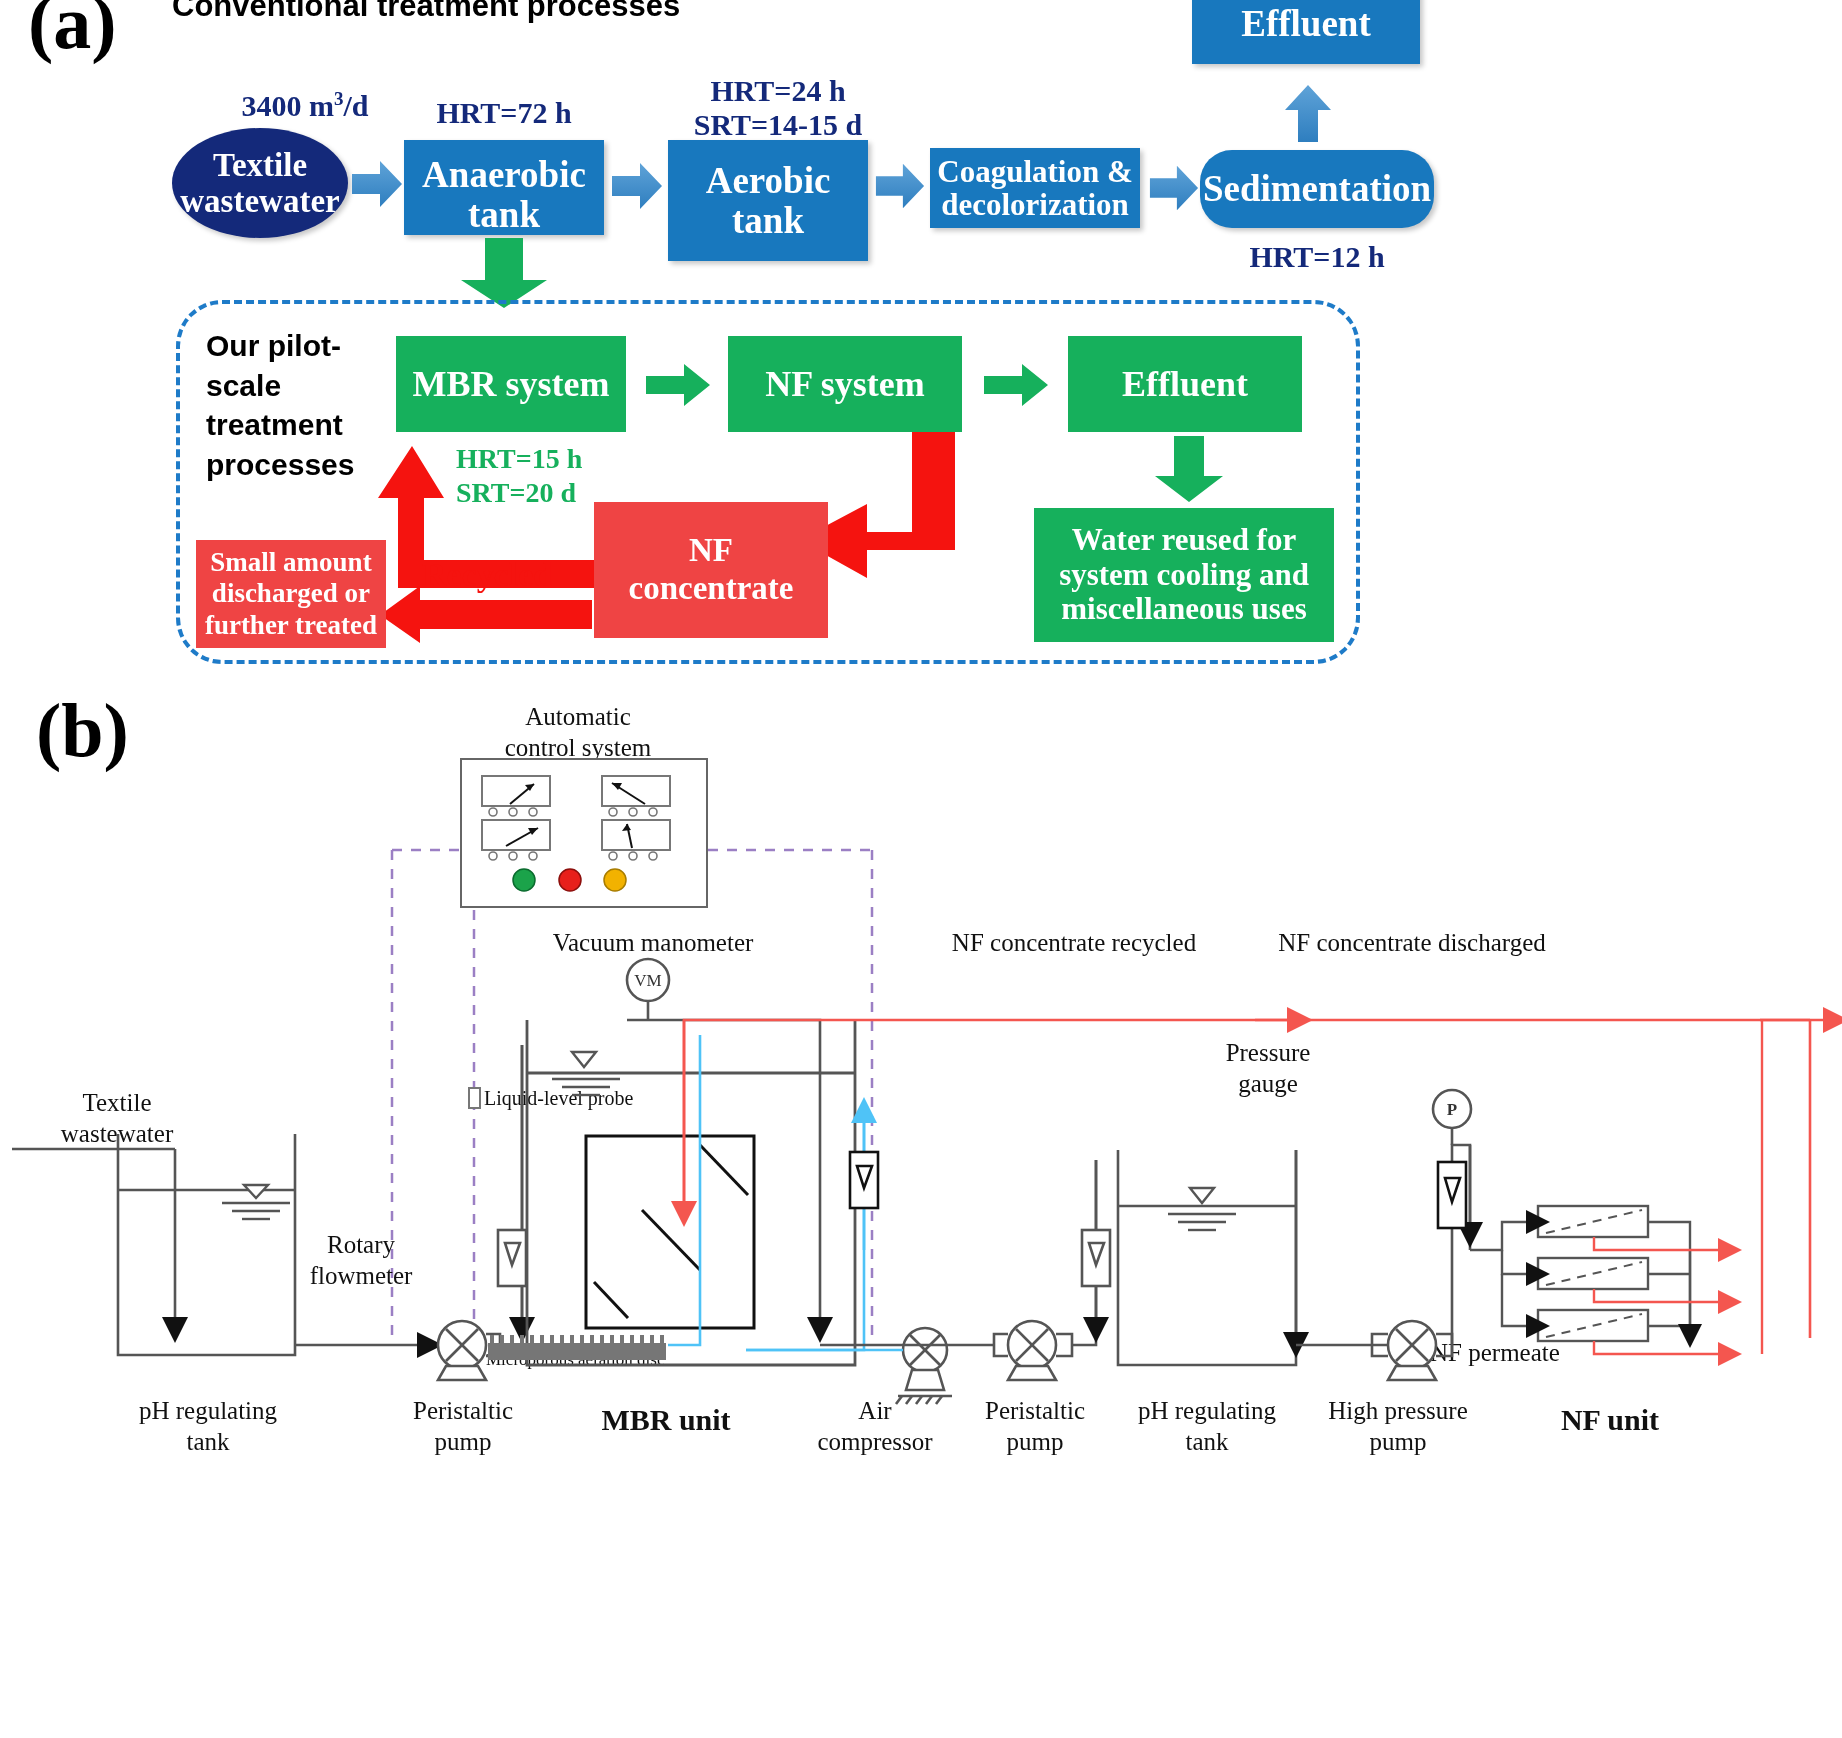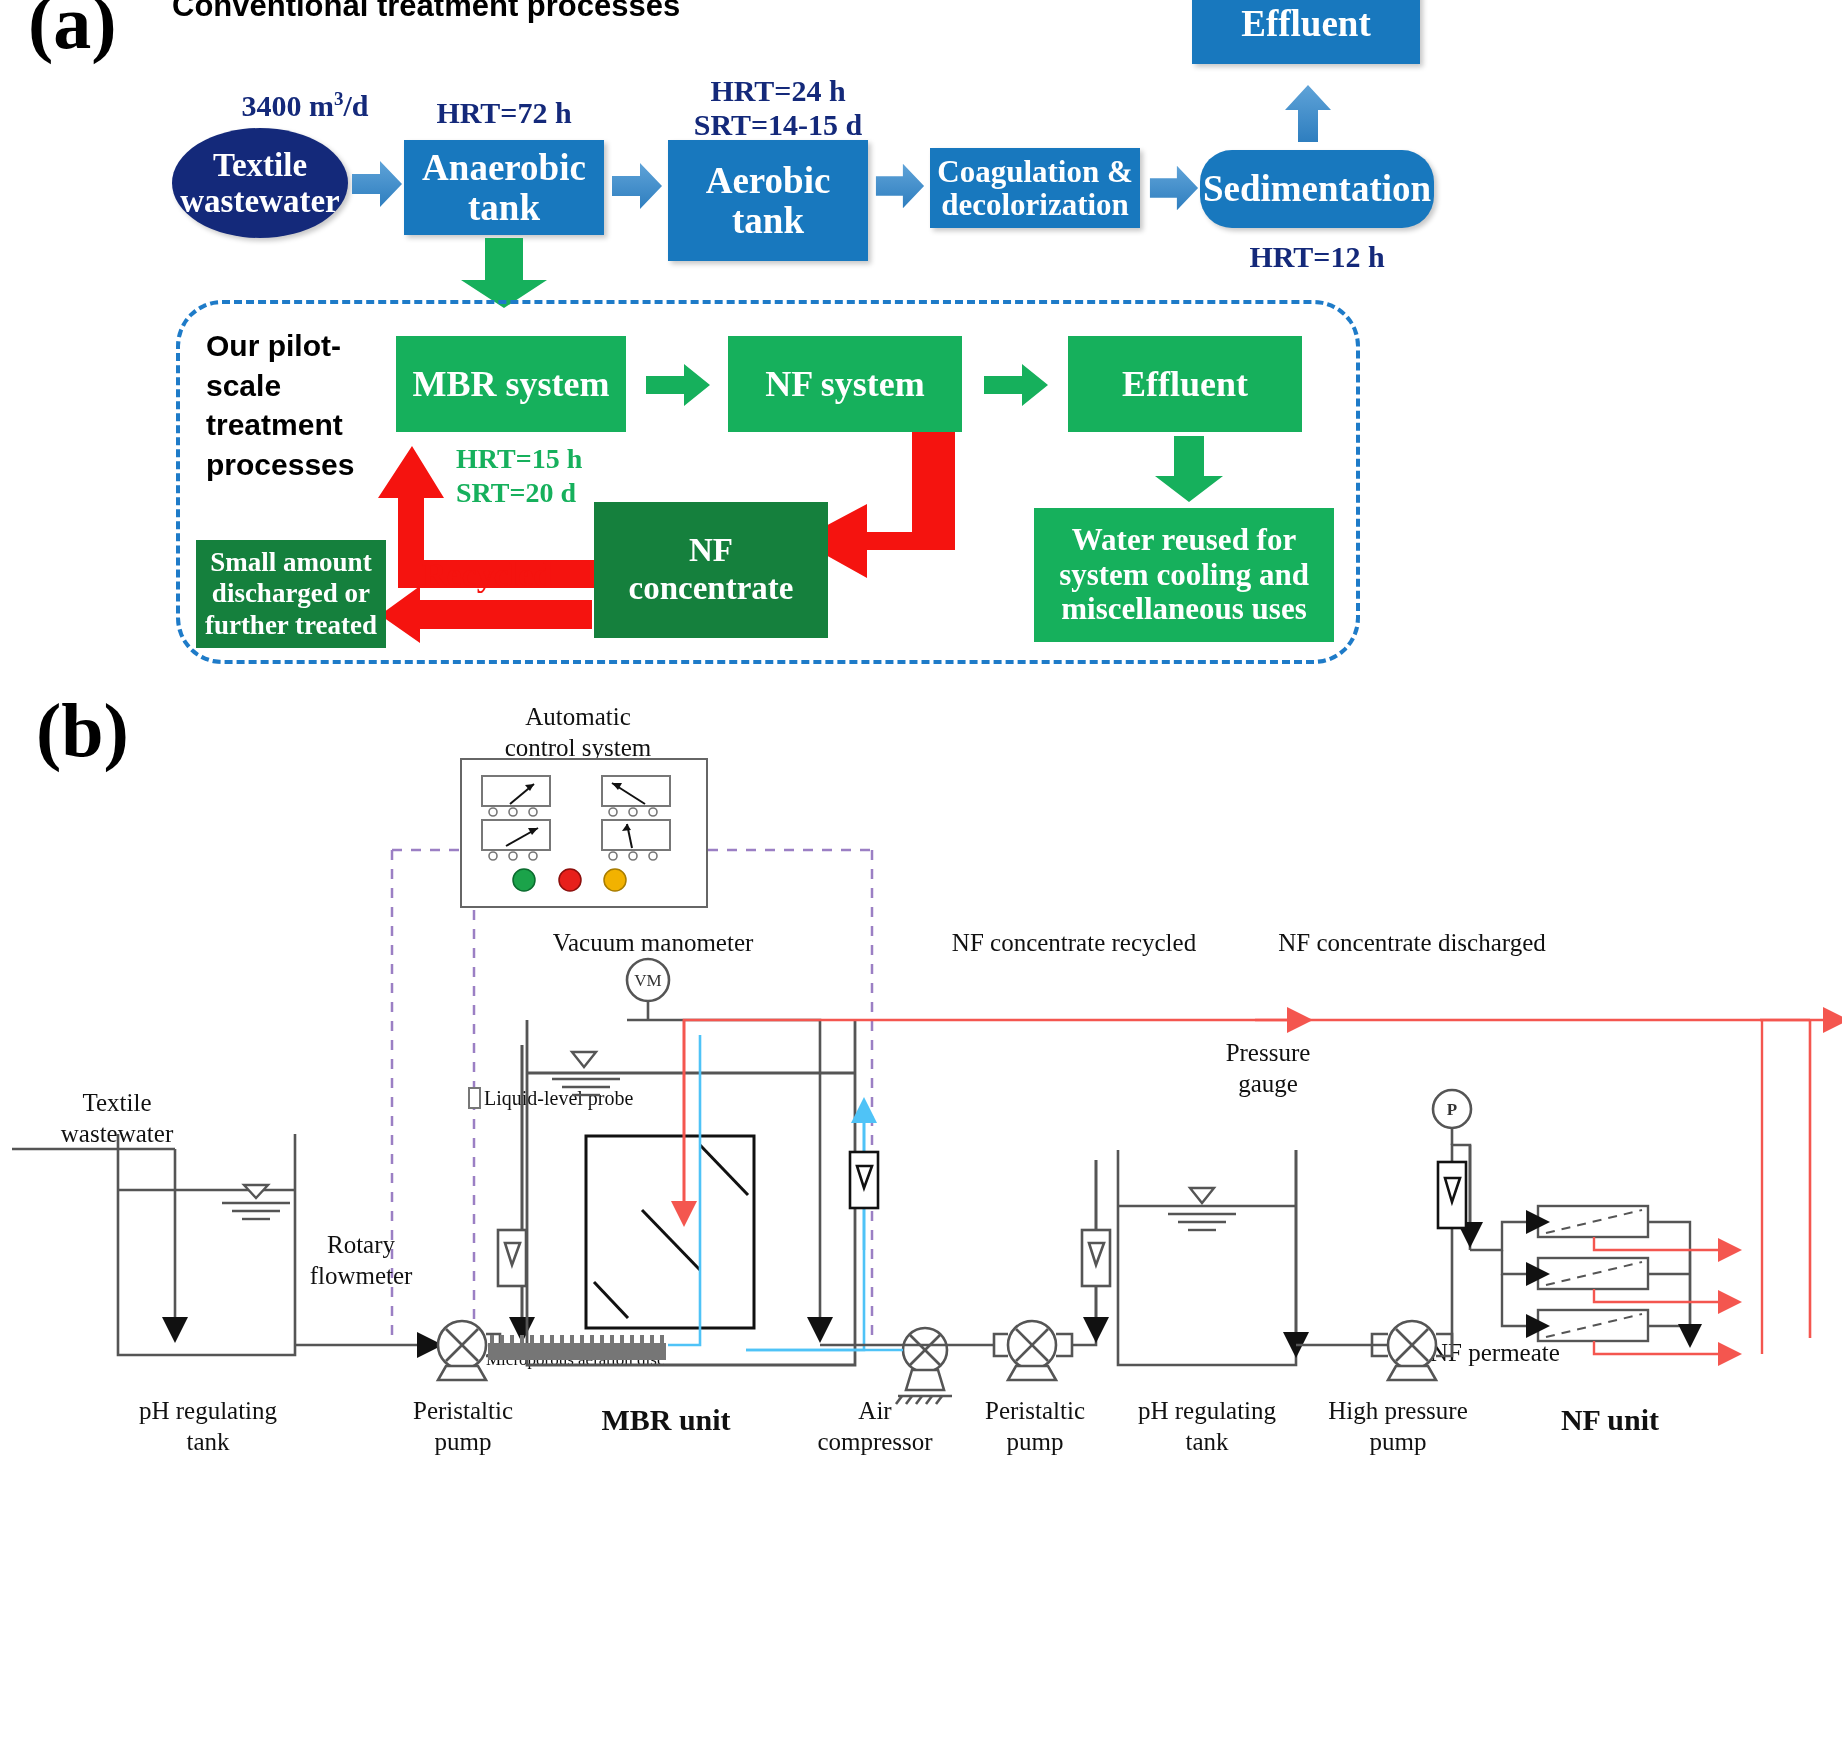--- a/index.html
+++ b/index.html
@@ -45,21 +45,21 @@
     background:#16B05C; color:#fff; font-weight:bold;
     display:flex; align-items:center; justify-content:center; text-align:center;
     font-family:"Liberation Serif", serif; font-size:36px; line-height:1.12;
   }
   .green-box.multi { font-size:31px; }
   .green-label {
     color:#16B05C; font-weight:bold; font-family:"Liberation Serif", serif;
     font-size:28px; line-height:1.2; white-space:nowrap;
   }
   .red-box {
-    background:#15803d; color:#fff; font-weight:bold;
+    background:#ef4444; color:#fff; font-weight:bold;
     display:flex; align-items:center; justify-content:center; text-align:center;
     font-family:"Liberation Serif", serif; font-size:33px; line-height:1.15;
   }
   .red-box.sm { font-size:27px; }
   .red-label {
     color:#F5130F; font-weight:bold; font-family:"Liberation Serif", serif;
     font-size:34px; white-space:nowrap;
   }
   .pilot-label {
     font-family:"Liberation Sans", sans-serif; font-weight:bold;
@@ -104,21 +104,21 @@
         <linearGradient id="bg1" x1="0" y1="0" x2="0" y2="1">
       <stop offset="0" stop-color="#5FA3D8"></stop>
           <stop offset="1" stop-color="#2E7EBF"></stop>
         </linearGradient>
       </defs>
     <path d="M2 16 H30 V3 L52 26 L30 49 V36 H2 Z" fill="url(#bg1)"></path>
   </svg>
 
   <div class="abs navy-label" style="left:404px; top:96px; width:200px;">HRT=72 h</div>
 
-  <div class="abs blue-box" style="left:404px; top:140px; width:200px; height:95px;">
+  <div class="abs blue-box" style="left:404px; top:140px; width:200px; height:95px;align-items:flex-end;">
     <div>
       <div>Anaerobic</div>
       <div>tank</div>
     </div>
   </div>
 
   <svg class="abs" style="left:610px; top:160px;" width="54" height="52" viewBox="0 0 54 52">
     <path d="M2 16 H30 V3 L52 26 L30 49 V36 H2 Z" fill="url(#bg1)"></path>
   </svg>
 

